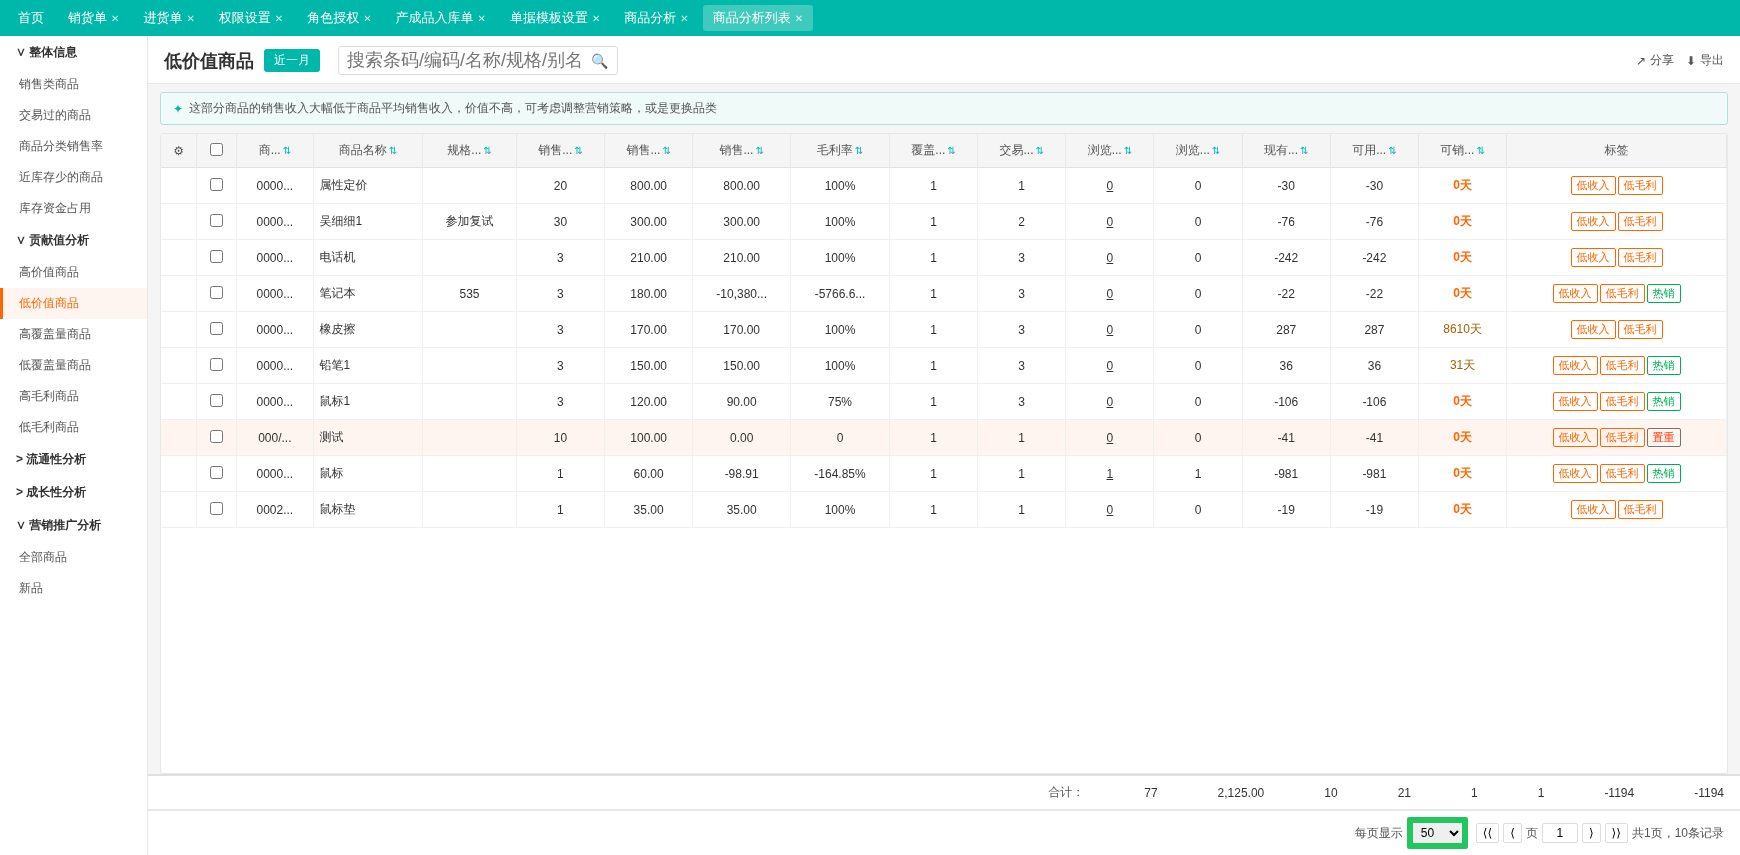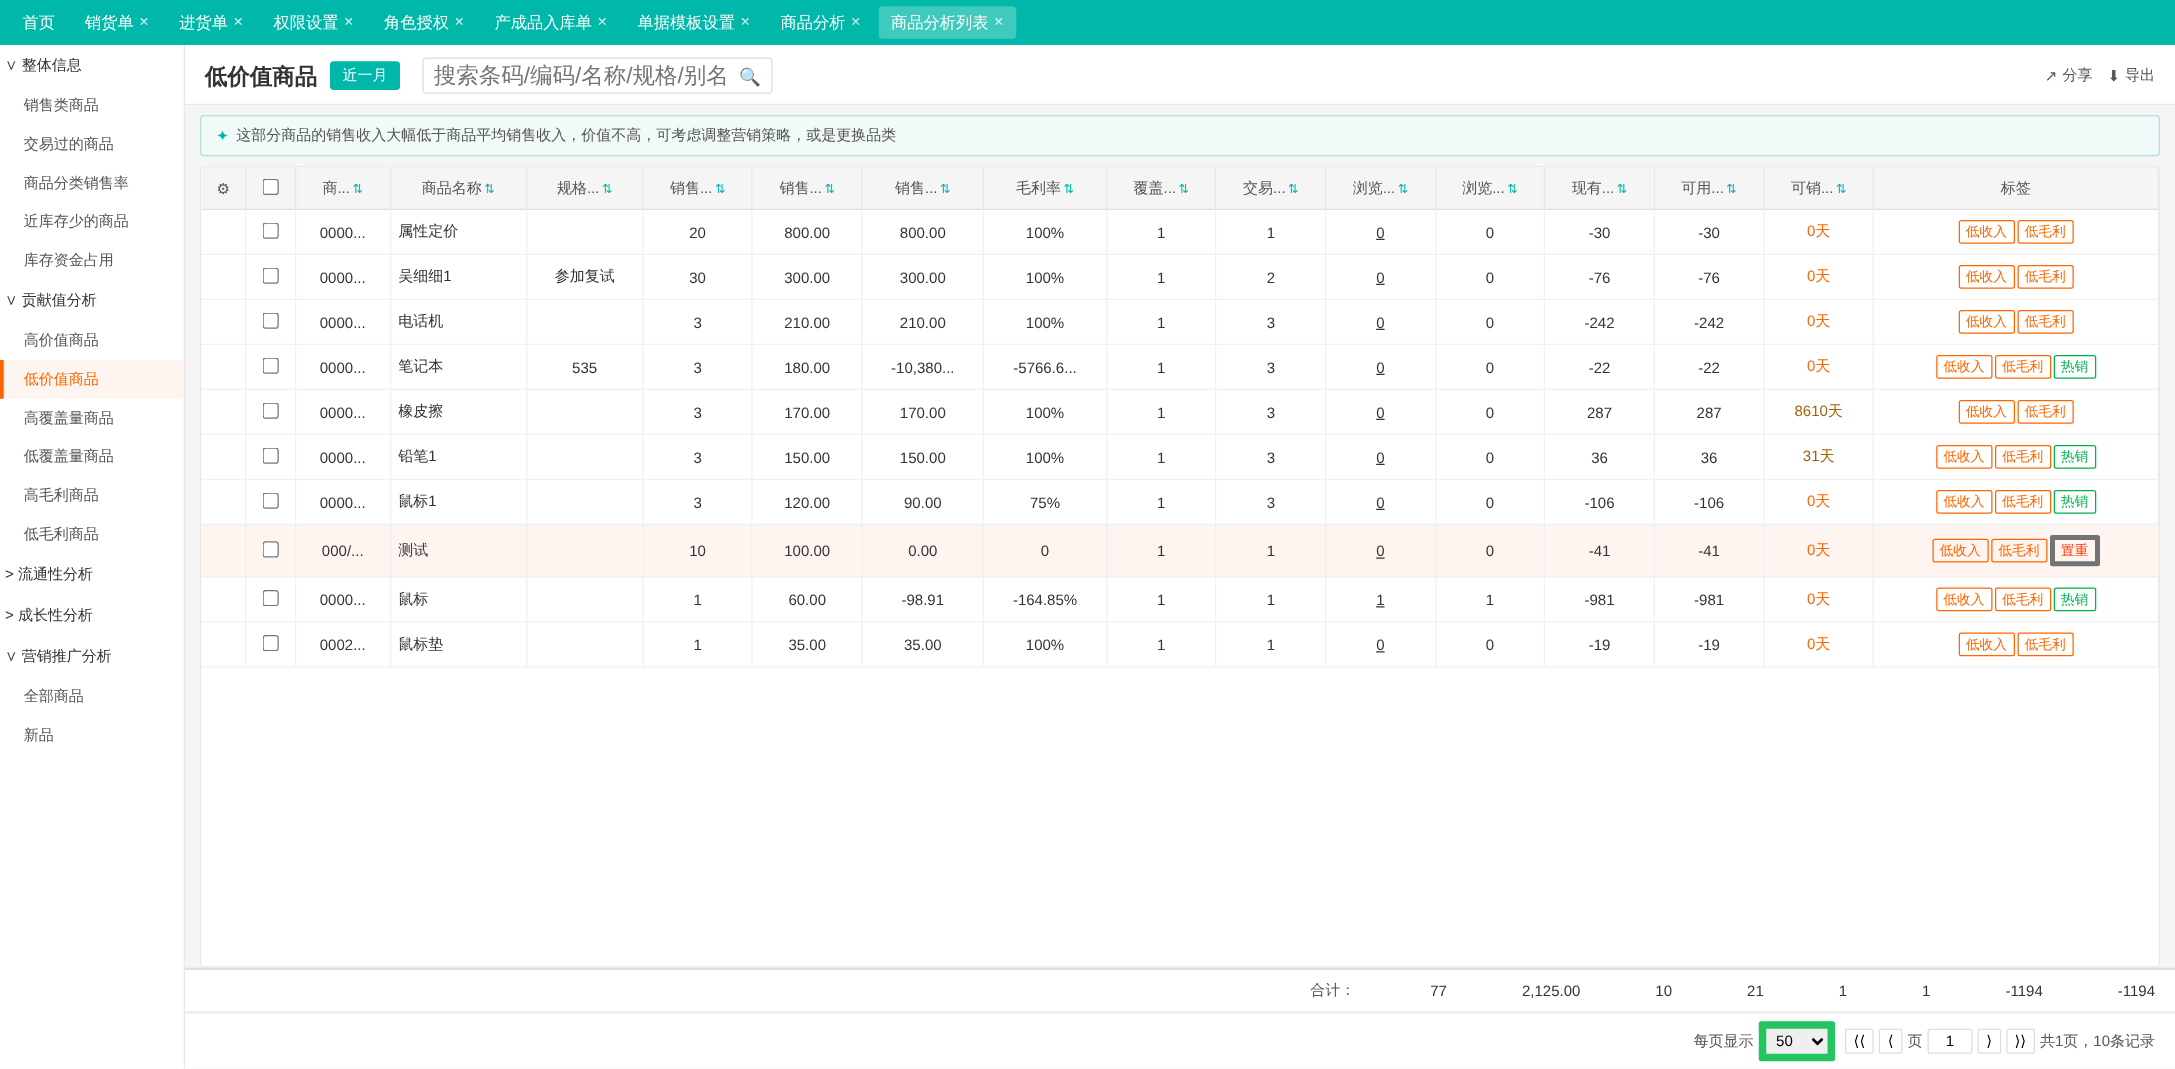--- a/index.html
+++ b/index.html
@@ -41,25 +41,25 @@
       width: 148px;
       background: #fff;
       border-right: 1px solid #e8e8e8;
       overflow-y: auto;
       flex-shrink: 0;
     }
     .sidebar-group-header {
       display: flex;
       align-items: flex-start;
       justify-content: space-between;
-      padding: 8px 4px;
+      padding: 8px 16px;
       font-size: 12px;
       color: #333;
       cursor: pointer;
-      font-weight: 400;
+      font-weight: 700;
     }
     .sidebar-item {
       padding: 7px 10px 7px 16px;
       font-size: 12px;
       color: #555;
       cursor: pointer;
       border-left: 3px solid transparent;
     }
     .sidebar-item.active {
       background: #fff5f0;
@@ -186,24 +186,24 @@
     }
     td.left { text-align: left; }
     .tag {
       display: inline-block;
       padding: 1px 5px;
       border-radius: 2px;
       font-size: 11px;
       margin: 1px;
     }
     .tag-orange { color: #ff6600; border: 1px solid #ff6600; }
-    .tag-red { color: #ff3300; border: 4px solid #737373; }
+    .tag-red { color: #ff3300; border: 1px solid #737373; }
     .tag-green { color: #00b050; border: 1px solid #00b050; }
     .link-underline { text-decoration: underline; color: #333; cursor: pointer; }
-    .zero-day { color: #ff6600; font-weight: 400; margin-top: 44px; }
+    .zero-day { color: #ff6600; font-weight: 700; margin-top: 44px; }
     .day-val { color: #a16207; }
     
     
     .table-footer {
       background: #fff;
       border-top: 2px solid #e0e0e0;
       padding: 8px 16px;
       display: flex;
       align-items: center;
       gap: 60px;

